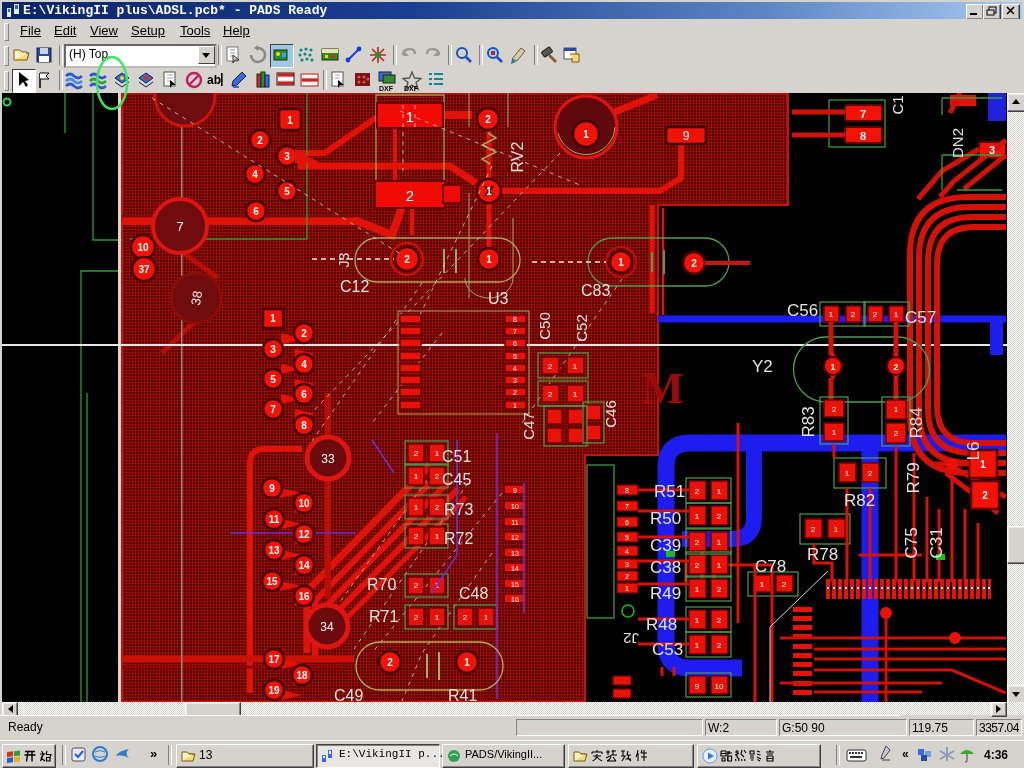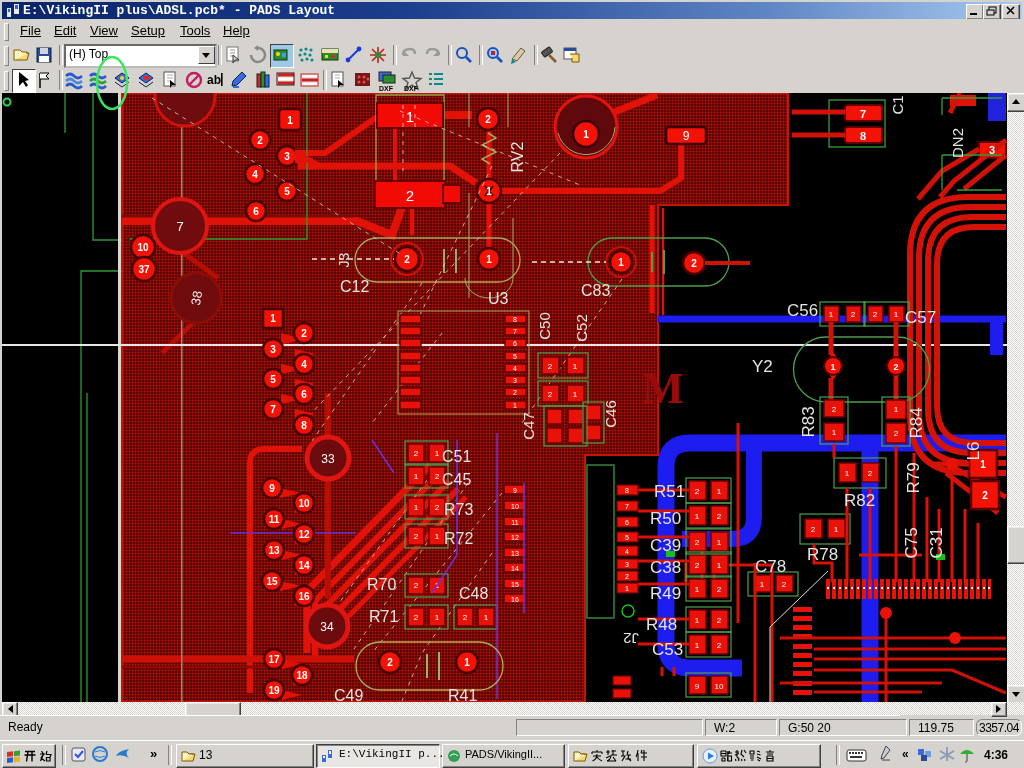--- a/index.html
+++ b/index.html
@@ -25,42 +25,42 @@
 
 #cnv{left:2px;top:93px;width:1005px;height:609px;background:#000;overflow:hidden;}
 
 .sbtrack{background:#d6d3ce;background-image:repeating-conic-gradient(#fff 0 25%,#d6d3ce 0 50%);background-size:2px 2px;}
 .sbtn{position:absolute;background:#d6d3ce;border:1px solid;border-color:#fff #404040 #404040 #fff;box-shadow:inset -1px -1px 0 #848284,inset 1px 1px 0 #e8e8e8;}
 .arr{position:absolute;width:0;height:0;border:4px solid transparent;}
 #vsb{left:1007px;top:93px;width:17px;height:609px;}
 #hsb{left:2px;top:702px;width:1005px;height:13px;}
 
 #status{left:0px;top:715px;width:900px;height:25px;background:#d6d3ce;border-top:1px solid #fff;font-size:12px;color:#000;}
-.panel{position:absolute;top:3px;height:17px;border:1px solid;border-color:#848284 #fff #fff #848284;font-size:12px;line-height:16px;padding-left:8px;box-sizing:border-box;}
+.panel{position:absolute;top:3px;height:17px;border:1px solid;border-color:#848284 #fff #fff #848284;font-size:12px;line-height:16px;padding-left:2px;box-sizing:border-box;}
 
 #task{left:0px;top:740px;width:1024px;height:28px;background:#d6d3ce;border-top:1px solid #fff;}
 .tkb{position:absolute;top:3px;height:22px;background:#d6d3ce;border:1px solid;border-color:#fff #404040 #404040 #fff;box-shadow:inset -1px -1px 0 #848284;font-size:12px;color:#000;}
 .tkb.dn{border-color:#404040 #fff #fff #404040;box-shadow:inset 1px 1px 0 #848284;background:#e8e6e2;}
 .tkb .lbl{position:absolute;left:22px;top:3px;white-space:nowrap;overflow:hidden;}
 .tsep{position:absolute;top:4px;width:2px;height:20px;border-left:1px solid #848284;border-right:1px solid #fff;}
 </style>
 </head>
 <body>
 <div id="win">
 
   <div class="abs" style="left:0;top:0;width:1024px;height:768px;border:1px solid #d6d3ce;box-sizing:border-box;"></div>
 
   <div id="title" class="abs">
     <svg class="abs" style="left:4px;top:1px" width="16" height="15">
         <rect x="1" y="5" width="4" height="9" fill="#e8e8e8"></rect>
         <rect x="8" y="1" width="5" height="10" fill="#e8e8e8"></rect>
         <rect x="2" y="6" width="2" height="3" fill="#1a6ae0"></rect>
         <rect x="9" y="2" width="3" height="4" fill="#1a6ae0"></rect>
       </svg>
-    <span class="txt">E:\VikingII plus\ADSL.pcb* - PADS Layout</span>
+    <span class="txt">E:\VikingII plus\ADSL.pcb* - PADS Ready</span>
     <div class="tbtn" style="right:38px;"><svg width="14" height="12">
           <rect x="2" y="8" width="7" height="2" fill="#000"></rect>
         </svg></div>
     <div class="tbtn" style="right:21px;"><svg width="14" height="12">
           <rect x="4" y="2" width="7" height="6" fill="none" stroke="#000"></rect>
           <rect x="2" y="5" width="7" height="5" fill="#d6d3ce" stroke="#000"></rect>
         </svg></div>
     <div class="tbtn" style="right:2px;"><svg width="14" height="12">
           <path d="M3 2 L10 9 M10 2 L3 9" stroke="#000" stroke-width="1.6"></path>
         </svg></div>
@@ -996,23 +996,23 @@
         <span class="arr" style="left:4px;top:2px;border-left:5px solid #000;"></span>
       </div>
     <div class="sbtn" style="left:183px;top:0;width:54px;height:13px;"></div>
   </div>
   <div class="abs sbtrack" style="left:1007px;top:702px;width:17px;height:13px;"></div>
 
   <div id="status" class="abs">
     <span style="position:absolute;left:8px;top:4px;">Ready</span>
     <div class="panel" style="left:516px;width:187px;"></div>
     <div class="panel" style="left:705px;width:72px;">W:2</div>
-    <div class="panel" style="left:779px;width:128px;">G:50 20</div>
+    <div class="panel" style="left:779px;width:128px;">G:50 90</div>
     <div class="panel" style="left:909px;width:65px;">119.75</div>
-    <div class="panel" style="left:976px;width:46px;padding-left:2px;letter-spacing:-0.5px;border-radius:6px;">3357.04</div>
+    <div class="panel" style="left:976px;width:46px;padding-left:2px;letter-spacing:-0.5px;">3357.04</div>
   </div>
 
   <div id="task" class="abs">
     <div class="tkb" style="left:2px;width:52px;font-weight:bold;">
       <svg style="position:absolute;left:3px;top:3px" width="16" height="16">
           <g transform="skewY(-6)">
             <rect x="1" y="4" width="6" height="5" fill="#d83020"></rect>
             <rect x="8" y="4" width="6" height="5" fill="#30a030"></rect>
             <rect x="1" y="10" width="6" height="5" fill="#2a5ad0"></rect>
             <rect x="8" y="10" width="6" height="5" fill="#e8b020"></rect>

